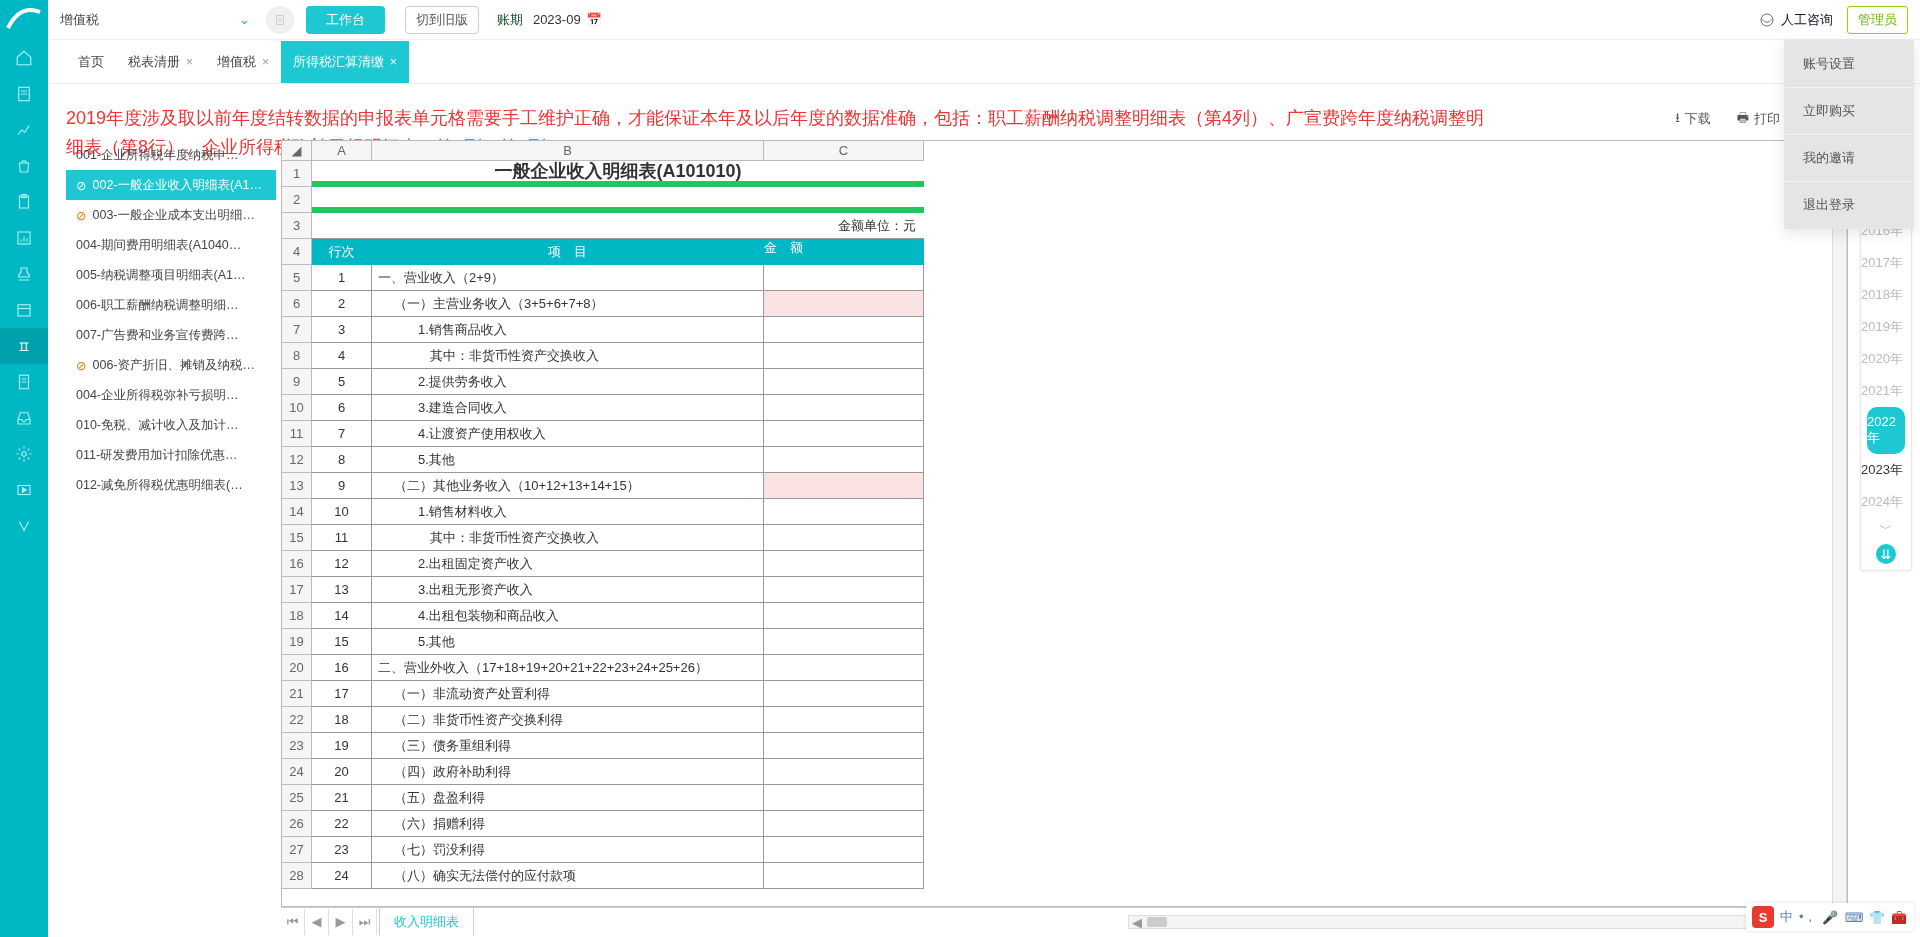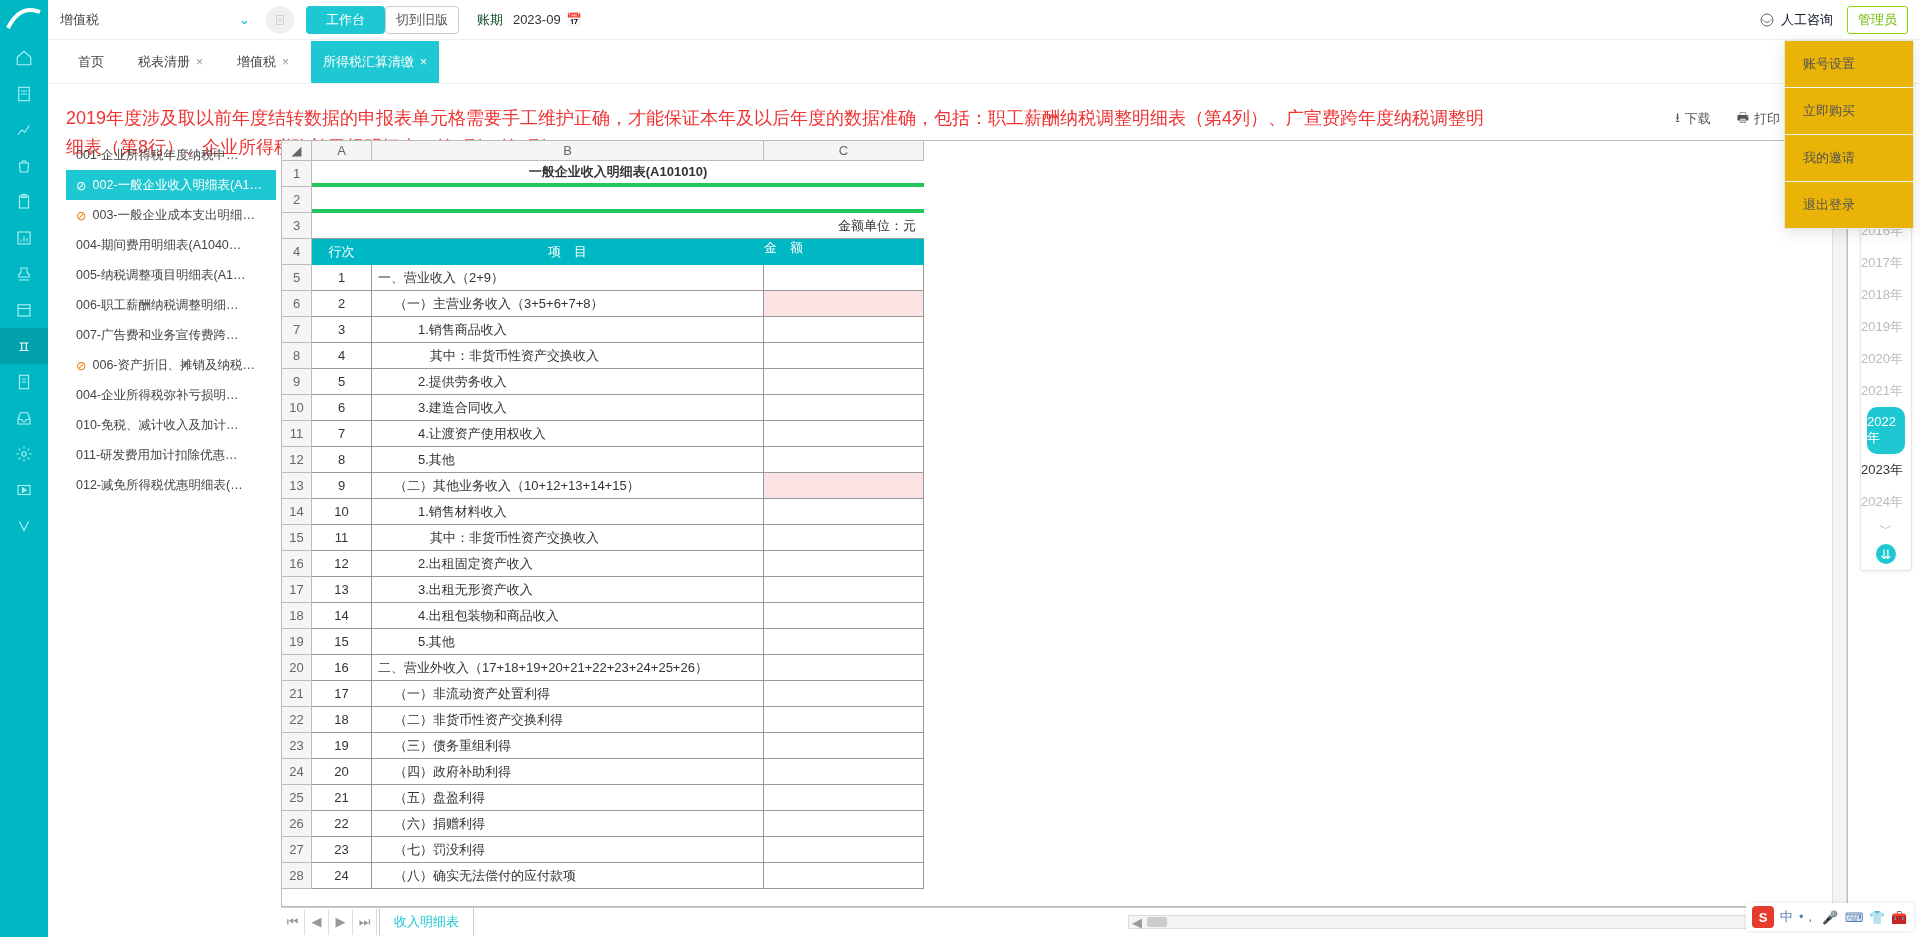--- a/index.html
+++ b/index.html
@@ -10,29 +10,29 @@
 .left-rail .nav-item { width:48px; height:36px; display:flex; align-items:center; justify-content:center; color:#aef0f3; cursor:pointer; }
 .left-rail .nav-item.active { background:#00a0ad; color:#fff; }
 .left-rail .nav-item svg { width:18px; height:18px; fill:none; stroke:currentColor; stroke-width:1.5; }
 
 .topbar { position:absolute; left:48px; top:0; right:0; height:40px; display:flex; align-items:center; padding:0 12px; border-bottom:1px solid #eee; }
 .topbar .dd { display:flex; align-items:center; gap:140px; color:#444; cursor:pointer; margin-right:16px; }
 .topbar .dd .chev { color:#00b8c4; }
 .topbar .round-btn { width:28px; height:28px; border-radius:50%; background:#f0f0f0; display:flex; align-items:center; justify-content:center; margin-right:12px; color:#bbb; cursor:pointer; }
 .topbar .btn { padding:5px 20px; border-radius:4px; font-size:13px; cursor:pointer; border:none; }
 .topbar .btn.primary { background:#1ec8d2; color:#fff; }
-.topbar .btn.ghost { background:#fff; border:1px solid #ccc; color:#555; margin-left:0; padding:4px 10px; }
+.topbar .btn.ghost { background:#fff; border:1px solid #ccc; color:#555; margin-left:20px; padding:4px 10px; }
 .topbar .period-label { margin-left:18px; color:#14532d; }
 .topbar .period-val { margin-left:10px; color:#333; display:inline-flex; align-items:center; gap:6px; }
 .topbar .period-val .cal { color:#1ec8d2; }
 .topbar .spacer { flex:1; }
 .topbar .right-link { display:flex; align-items:center; gap:6px; color:#0f172a; cursor:pointer; margin-right:14px; }
 .topbar .admin-btn { border:1px solid #8ed900; color:#6cb800; padding:4px 10px; border-radius:3px; cursor:pointer; }
 
-.tab-row { position:absolute; left:48px; top:40px; right:0; height:44px; display:flex; align-items:center; padding:0 18px; gap:10px; border-bottom:1px solid #eee; }
+.tab-row { position:absolute; left:48px; top:40px; right:0; height:44px; display:flex; align-items:center; padding:0 18px; gap:0; border-bottom:1px solid #eee; }
 .tab-row .tab { padding:12px 12px; color:#444; cursor:pointer; position:relative; display:flex; align-items:center; gap:6px; }
 .tab-row .tab .close { color:#999; font-size:12px; }
 .tab-row .tab.active { background:#1ec8d2; color:#fff; }
 .tab-row .tab.active .close { color:#fff; }
 
 .content { position:absolute; left:48px; top:84px; right:0; bottom:0; }
 
 .warn { position:absolute; left:18px; top:20px; right:430px; color:#e33; font-size:18px; line-height:1.6; }
 .toolbar-right { position:absolute; right:72px; top:24px; display:flex; gap:26px; color:#555; }
 .toolbar-right .tb { display:flex; align-items:center; gap:5px; cursor:pointer; }
@@ -48,21 +48,21 @@
 .col-hdr div { border-right:1px solid #bbb; border-bottom:1px solid #bbb; background:#f5f5f5; height:20px; display:flex; align-items:center; justify-content:center; color:#666; }
 .corner { width:30px; }
 .wA { width:60px; } .wB { width:392px; } .wC { width:160px; text-align:center; }
 .rows { }
 .row { display:flex; height:26px; }
 .row .rn { width:30px; border-right:1px solid #bbb; border-bottom:1px solid #bbb; background:#f5f5f5; display:flex; align-items:center; justify-content:center; color:#666; }
 .row .cA { width:60px; border-right:1px solid #999; border-bottom:1px solid #999; display:flex; align-items:center; justify-content:center; }
 .row .cB { width:392px; border-right:1px solid #999; border-bottom:1px solid #999; display:flex; align-items:center; padding:0 6px; }
 .row .cC { width:160px; border-right:1px solid #999; border-bottom:1px solid #999; }
 .row .cA.hdr,.row .cB.hdr,.row .cC.hdr { background:#00b8c4; color:#fff; font-weight:500; border-color:#00b8c4; justify-content:center; }
-.row .title-merge { width:612px; border-bottom:4px solid #22c55e; display:flex; align-items:center; justify-content:center; font-weight:600; font-size:13px; }
+.row .title-merge { width:612px; border-bottom:6px solid #22c55e; display:flex; align-items:center; justify-content:center; font-weight:600; font-size:18px; }
 .row .unit-merge { width:612px; border-bottom:1px solid #999; display:flex; align-items:center; justify-content:flex-end; padding-right:8px; }
 .row .cC.pink { background:#fbe3e4; }
 .ind1 { padding-left:22px!important; }
 .ind2 { padding-left:46px!important; }
 .ind3 { padding-left:58px!important; }
 
 .sheet-footer { position:absolute; left:233px; right:72px; bottom:2px; height:28px; display:flex; align-items:center; border-top:1px solid #ccc; }
 .sheet-footer .arrows { display:flex; }
 .sheet-footer .arrows span { width:24px; height:26px; display:flex; align-items:center; justify-content:center; border-right:1px solid #ddd; color:#999; cursor:pointer; }
 .sheet-footer .sheet-tab { padding:5px 14px; border:1px solid #ccc; border-bottom:none; background:#fff; color:#1ec8d2; margin-left:2px; cursor:pointer; }
@@ -71,21 +71,21 @@
 .sheet-footer .hscroll .thumb { position:absolute; left:18px; top:1px; width:20px; height:10px; background:#ccc; border-radius:2px; }
 
 .year-panel { position:absolute; right:8px; top:102px; width:52px; background:#fff; border:1px solid #e6e6e6; border-radius:3px; padding:6px 0; box-shadow:0 1px 3px rgba(0,0,0,.06); }
 .year-panel .ch { text-align:center; color:#aaa; padding:2px 0; cursor:pointer; }
 .year-panel .yr { padding:7px 0; color:#bbb; cursor:pointer; font-size:13px; }
 .year-panel .yr.cur { background:#1ec8d2; color:#fff; border-radius:10px; margin:0 6px; }
 .year-panel .yr.next { color:#333; }
 .year-panel .more { text-align:center; padding-top:4px; }
 .year-panel .more span { display:inline-flex; width:20px; height:20px; background:#1ec8d2; color:#fff; border-radius:50%; align-items:center; justify-content:center; }
 
-.user-menu { position:absolute; right:6px; top:40px; width:130px; background:#eab308; border:1px solid #e6e6e6; box-shadow:0 4px 14px rgba(0,0,0,.1); z-index:50; }
+.user-menu { position:absolute; right:6px; top:40px; width:130px; background:#e5e5e5; border:1px solid #e6e6e6; box-shadow:0 4px 14px rgba(0,0,0,.1); z-index:50; }
 .user-menu .mi { padding:14px 18px; color:#555; cursor:pointer; border-bottom:1px solid #f2f2f2; }
 .user-menu .mi:last-child { border-bottom:none; }
 
 .float-dock { position:absolute; right:6px; bottom:6px; display:flex; gap:6px; align-items:center; background:#fff; padding:3px 6px; border-radius:4px; box-shadow:0 0 4px rgba(0,0,0,.12); }
 .float-dock .s-badge { width:22px; height:22px; background:#e63b2e; color:#fff; font-weight:700; display:flex; align-items:center; justify-content:center; border-radius:4px; }
 .float-dock .it { color:#5a7fb5; font-size:13px; cursor:pointer; }
 
 .vscroll { position:absolute; right:73px; top:76px; bottom:30px; width:15px; background:#f4f4f4; border:1px solid #ddd; }
 .vscroll .thumb { position:absolute; left:1px; top:2px; width:11px; height:60px; background:#ccc; border-radius:2px; }
 </style>

